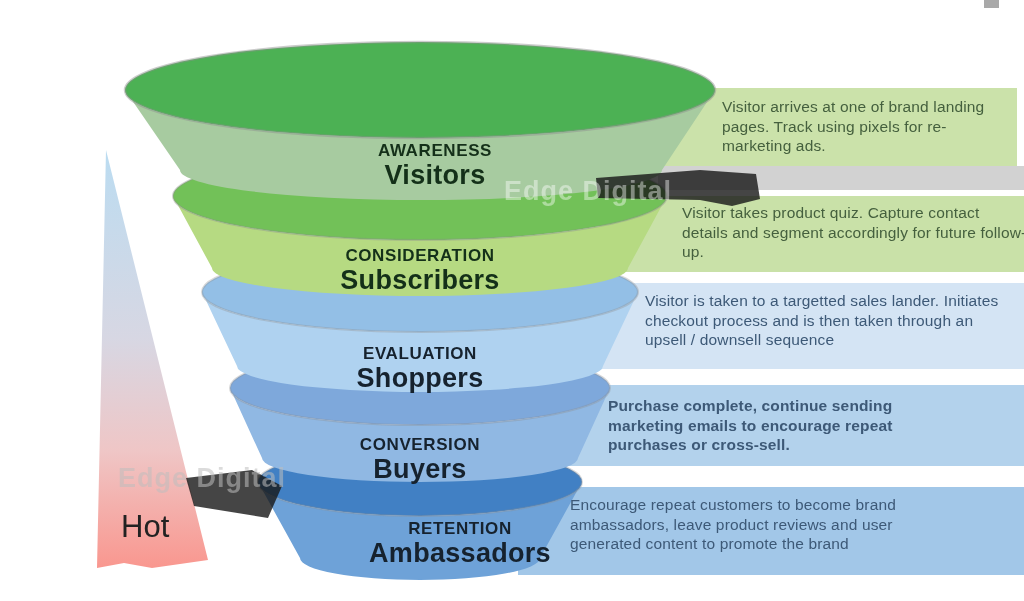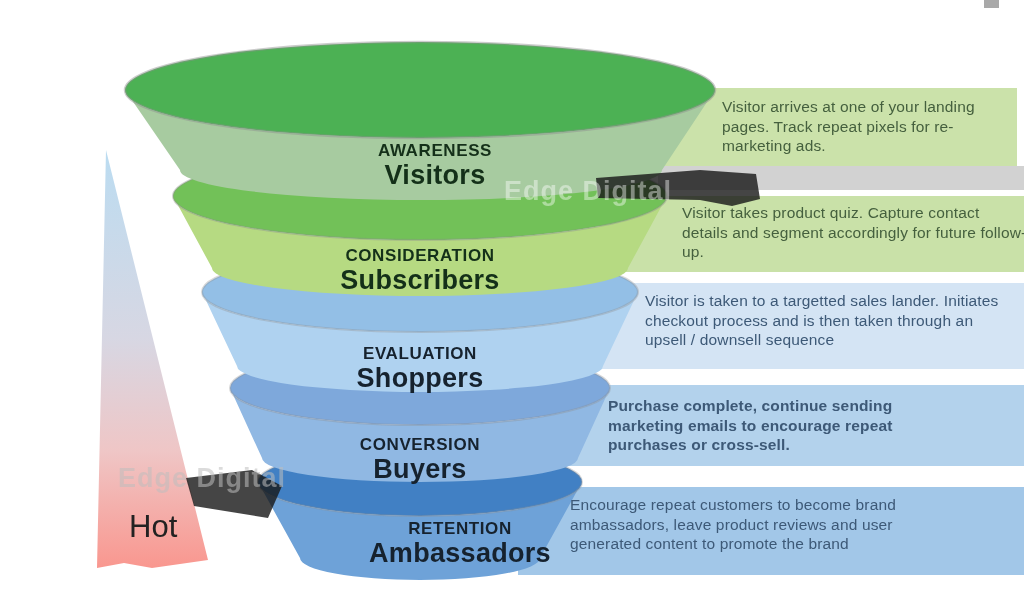--- a/index.html
+++ b/index.html
@@ -90,21 +90,21 @@
   </div>
   <div class="tier-label" style="top: 435px; color: rgb(22, 34, 46);">
     <div class="stage">CONVERSION</div>
     <div class="audience">Buyers</div>
   </div>
   <div class="tier-label" style="top: 519px; color: rgb(22, 34, 46); margin-left: 40px;">
     <div class="stage">RETENTION</div>
     <div class="audience">Ambassadors</div>
   </div>
 
-  <div class="desc" style="left: 722px; top: 97px; width: 290px; color: rgb(69, 96, 62);">Visitor arrives at one of your landing pages. Track repeat pixels for re-marketing ads.</div>
+  <div class="desc" style="left: 722px; top: 97px; width: 290px; color: rgb(69, 96, 62);">Visitor arrives at one of brand landing pages. Track using pixels for re-marketing ads.</div>
   <div class="desc" style="left: 682px; top: 203px; width: 345px; color: rgb(69, 96, 62);">Visitor takes product quiz. Capture contact details and segment accordingly for future follow-up.</div>
   <div class="desc" style="left: 645px; top: 291px; width: 355px; color: rgb(61, 89, 119);">Visitor is taken to a targetted sales lander. Initiates checkout process and is then taken through an upsell / downsell sequence</div>
   <div class="desc" style="left: 608px; top: 396px; width: 310px; color: rgb(61, 89, 119); font-weight: bold;">Purchase complete, continue sending marketing emails to encourage repeat purchases or cross-sell.</div>
   <div class="desc" style="left: 570px; top: 495px; width: 370px; color: rgb(61, 89, 119);">Encourage repeat customers to become brand ambassadors, leave product reviews and user generated content to promote the brand</div>
 
-  <div class="hot-label" style="color: rgb(34, 34, 34); margin-left: 8px;">Hot</div>
+  <div class="hot-label" style="color: rgb(34, 34, 34);">Hot</div>
 
 </div>
 
 </body></html>

